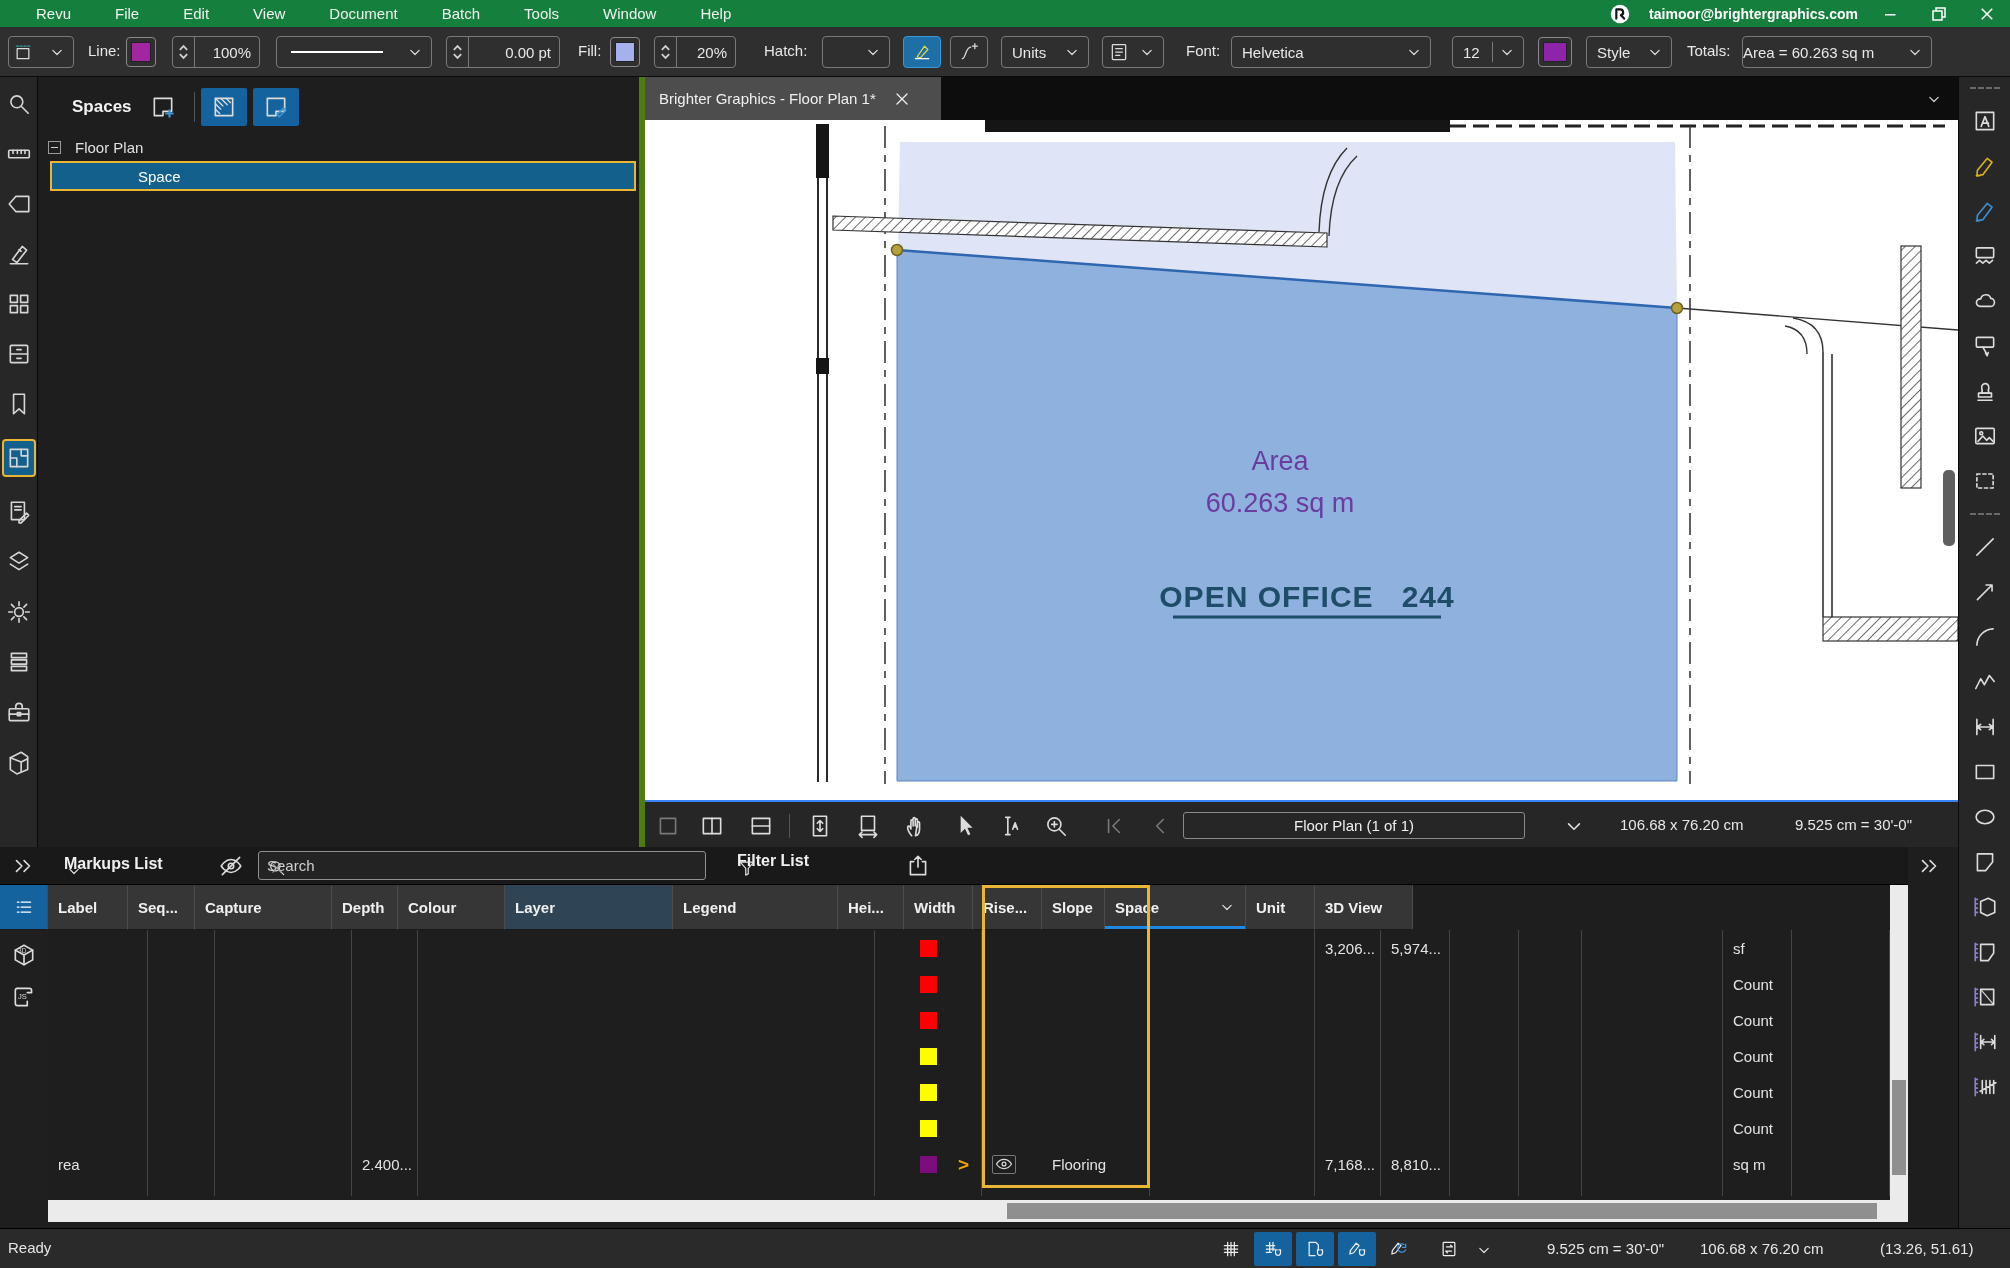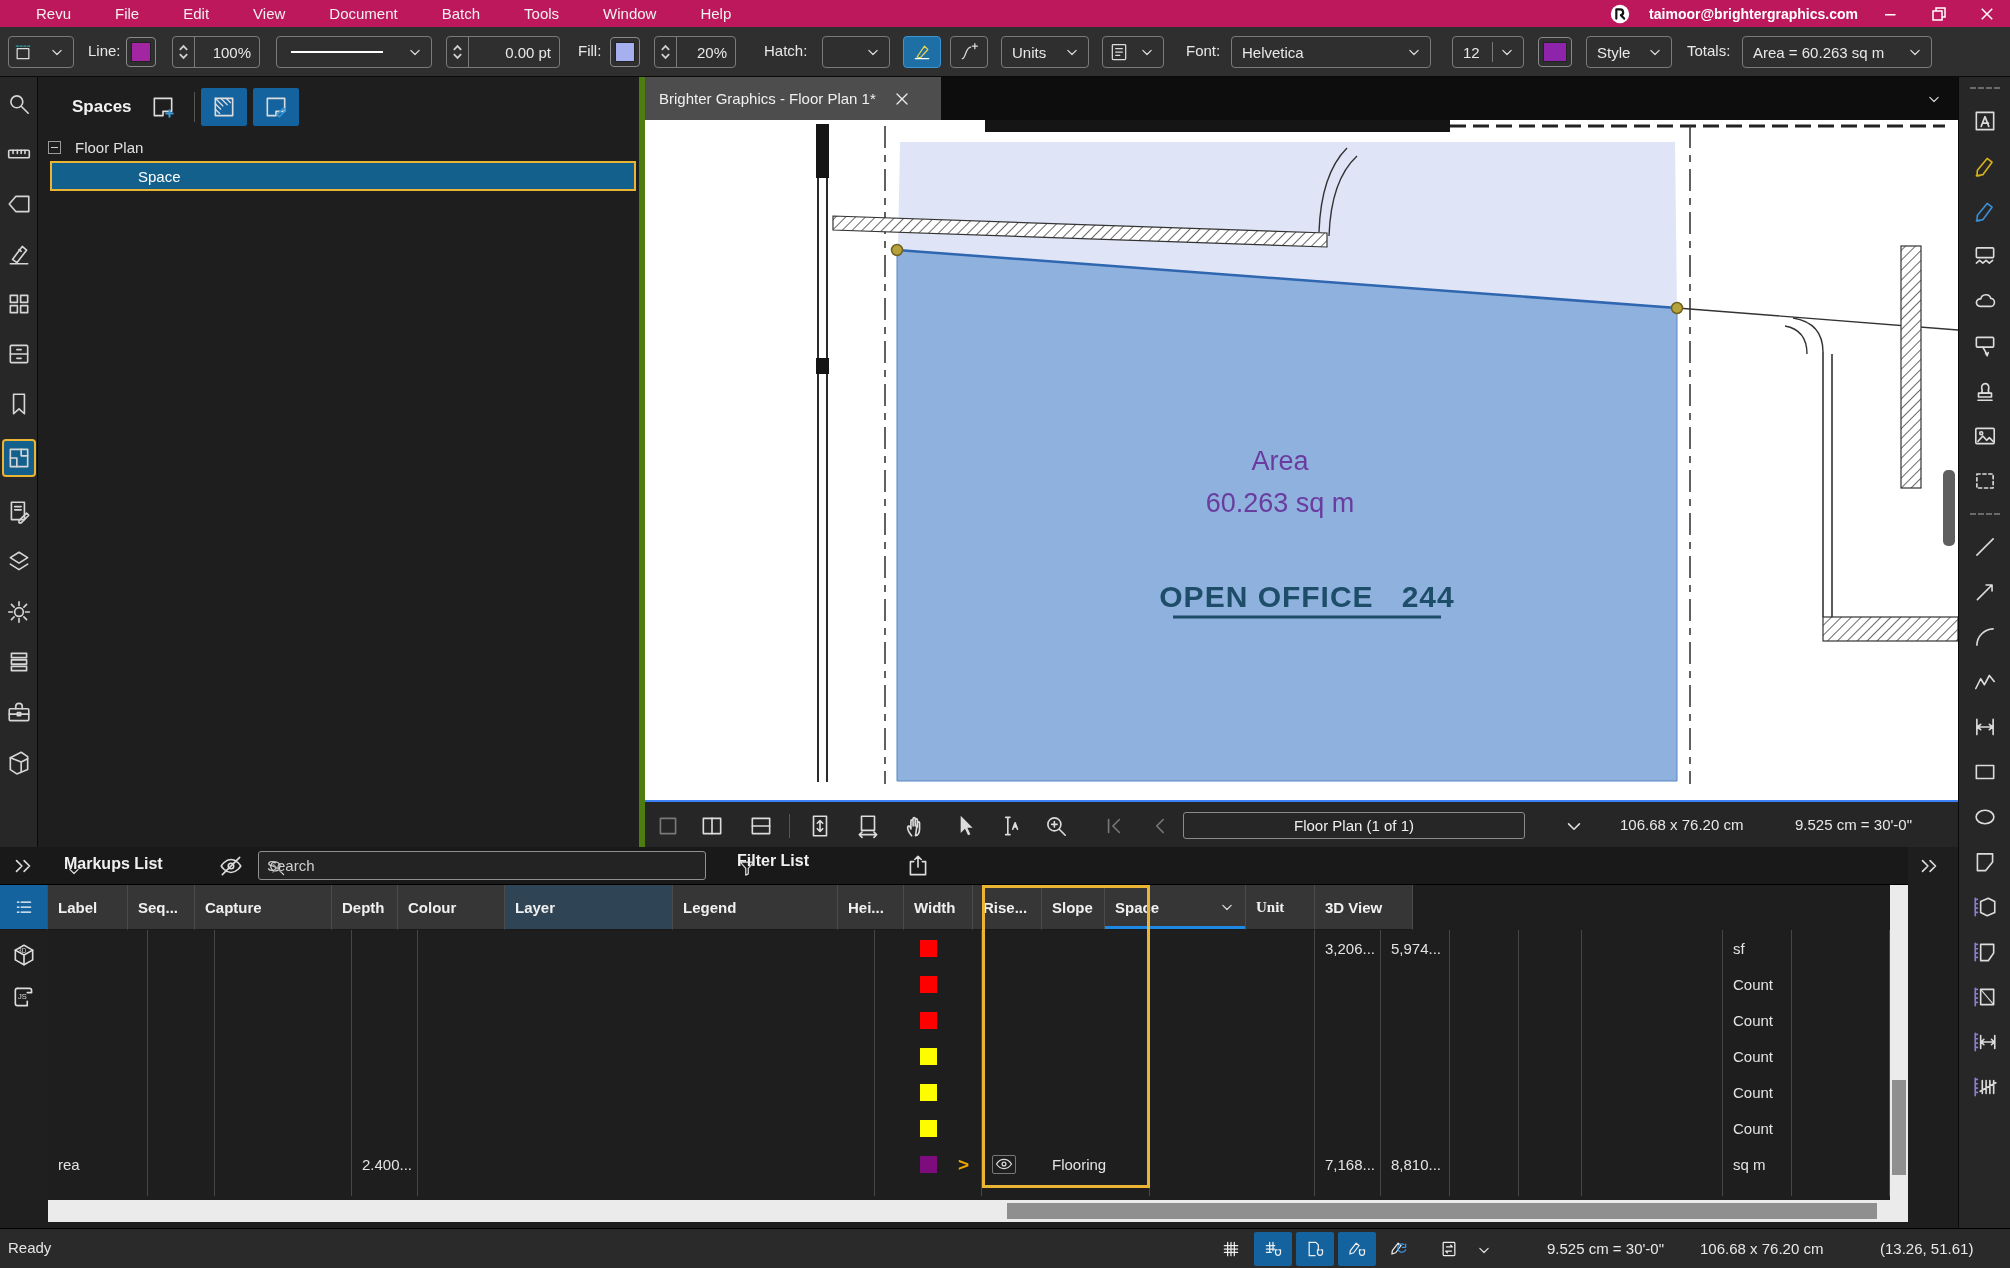--- a/index.html
+++ b/index.html
@@ -5,21 +5,21 @@
   *{margin:0;padding:0;box-sizing:border-box}
   html,body{background:#000}
   body{font-family:"Liberation Sans",sans-serif;-webkit-font-smoothing:antialiased}
   #app{position:relative;width:2010px;height:1268px;overflow:hidden;background:#1e1e1e;color:#e6e6e6}
   .abs{position:absolute}
   svg{display:block}
   .ico{display:flex;align-items:center;justify-content:center;color:#dcdcdc}
   .ico svg{width:26px;height:26px;stroke:currentColor;fill:none;stroke-width:1.5;stroke-linecap:round;stroke-linejoin:round}
   .ico.sm svg{width:20px;height:20px}
   
-  #menubar{left:0;top:0;width:2010px;height:27px;background:#be185d;display:flex;align-items:center}
+  #menubar{left:0;top:0;width:2010px;height:27px;background:#15803d;display:flex;align-items:center}
   #menus{display:flex;margin-left:14px;gap:0}
   .menu-item{padding:0 22px;font-size:15px;color:#f0f0f0;line-height:27px;cursor:default}
   #menubar-right{position:absolute;right:8px;top:0;height:27px;display:flex;align-items:center;gap:18px}
   #user-email{font-size:14px;font-weight:bold;color:#fff}
   .winbtn{width:30px;height:22px;display:flex;align-items:center;justify-content:center;color:#fff}
   
   #toolbar{left:0;top:27px;width:2010px;height:50px;background:#2f2f2f;border-bottom:1px solid #0a0a0a}
   #toolbar .lbl{position:absolute;top:15px;font-size:15px;color:#e8e8e8}
   .ctl{position:absolute;top:9px;height:32px;border:1px solid #7a7a7a;border-radius:4px;background:#2f2f2f;display:flex;align-items:center;color:#e8e8e8;font-size:15px}
   .ctl .chev{margin-left:auto;margin-right:6px}
@@ -269,21 +269,21 @@
       </div>
     <div class="ctl" style="left:1586px;width:86px;padding-left:10px">
       <span>Style</span>
       <span class="chev ico sm">
           <svg viewBox="0 0 24 24">
             <path d="M7 10l5 5 5-5"></path>
           </svg>
         </span>
     </div>
     <span class="lbl" style="left:1687px">Totals:</span>
-    <div class="ctl" style="left:1742px;width:190px;padding-left:10px">
+    <div class="ctl" style="left:1742px;width:190px;padding-left:0">
       <span>Area = 60.263 sq m</span>
       <span class="chev ico sm">
           <svg viewBox="0 0 24 24">
             <path d="M7 10l5 5 5-5"></path>
           </svg>
         </span>
     </div>
   </div>
 
   <div id="left-strip" class="abs">
@@ -637,21 +637,21 @@
         </div>
         <div class="hcell" style="width: 141px;">
           <span>Space</span>
           <span class="ico sm" style="position:absolute;right:8px">
             <svg viewBox="0 0 24 24">
               <path d="M7 10l5 5 5-5"></path>
             </svg>
           </span>
           <span style="position:absolute;left:0;bottom:0;width:100%;height:3px;background:#1e88e5"></span>
         </div>
-        <div class="hcell" style="width: 69px; font-family: Liberation Serif, serif;">
+        <div class="hcell" style="width: 69px;">
           <span>Unit</span>
         </div>
         <div class="hcell" style="width: 98px;">
           <span>3D View</span>
         </div>
       </div>
     <div id="tbl-body">
         <div class="trow">
           <div class="tcell" style="width: 100px;"></div>
           <div class="tcell" style="width: 67px;"></div>

